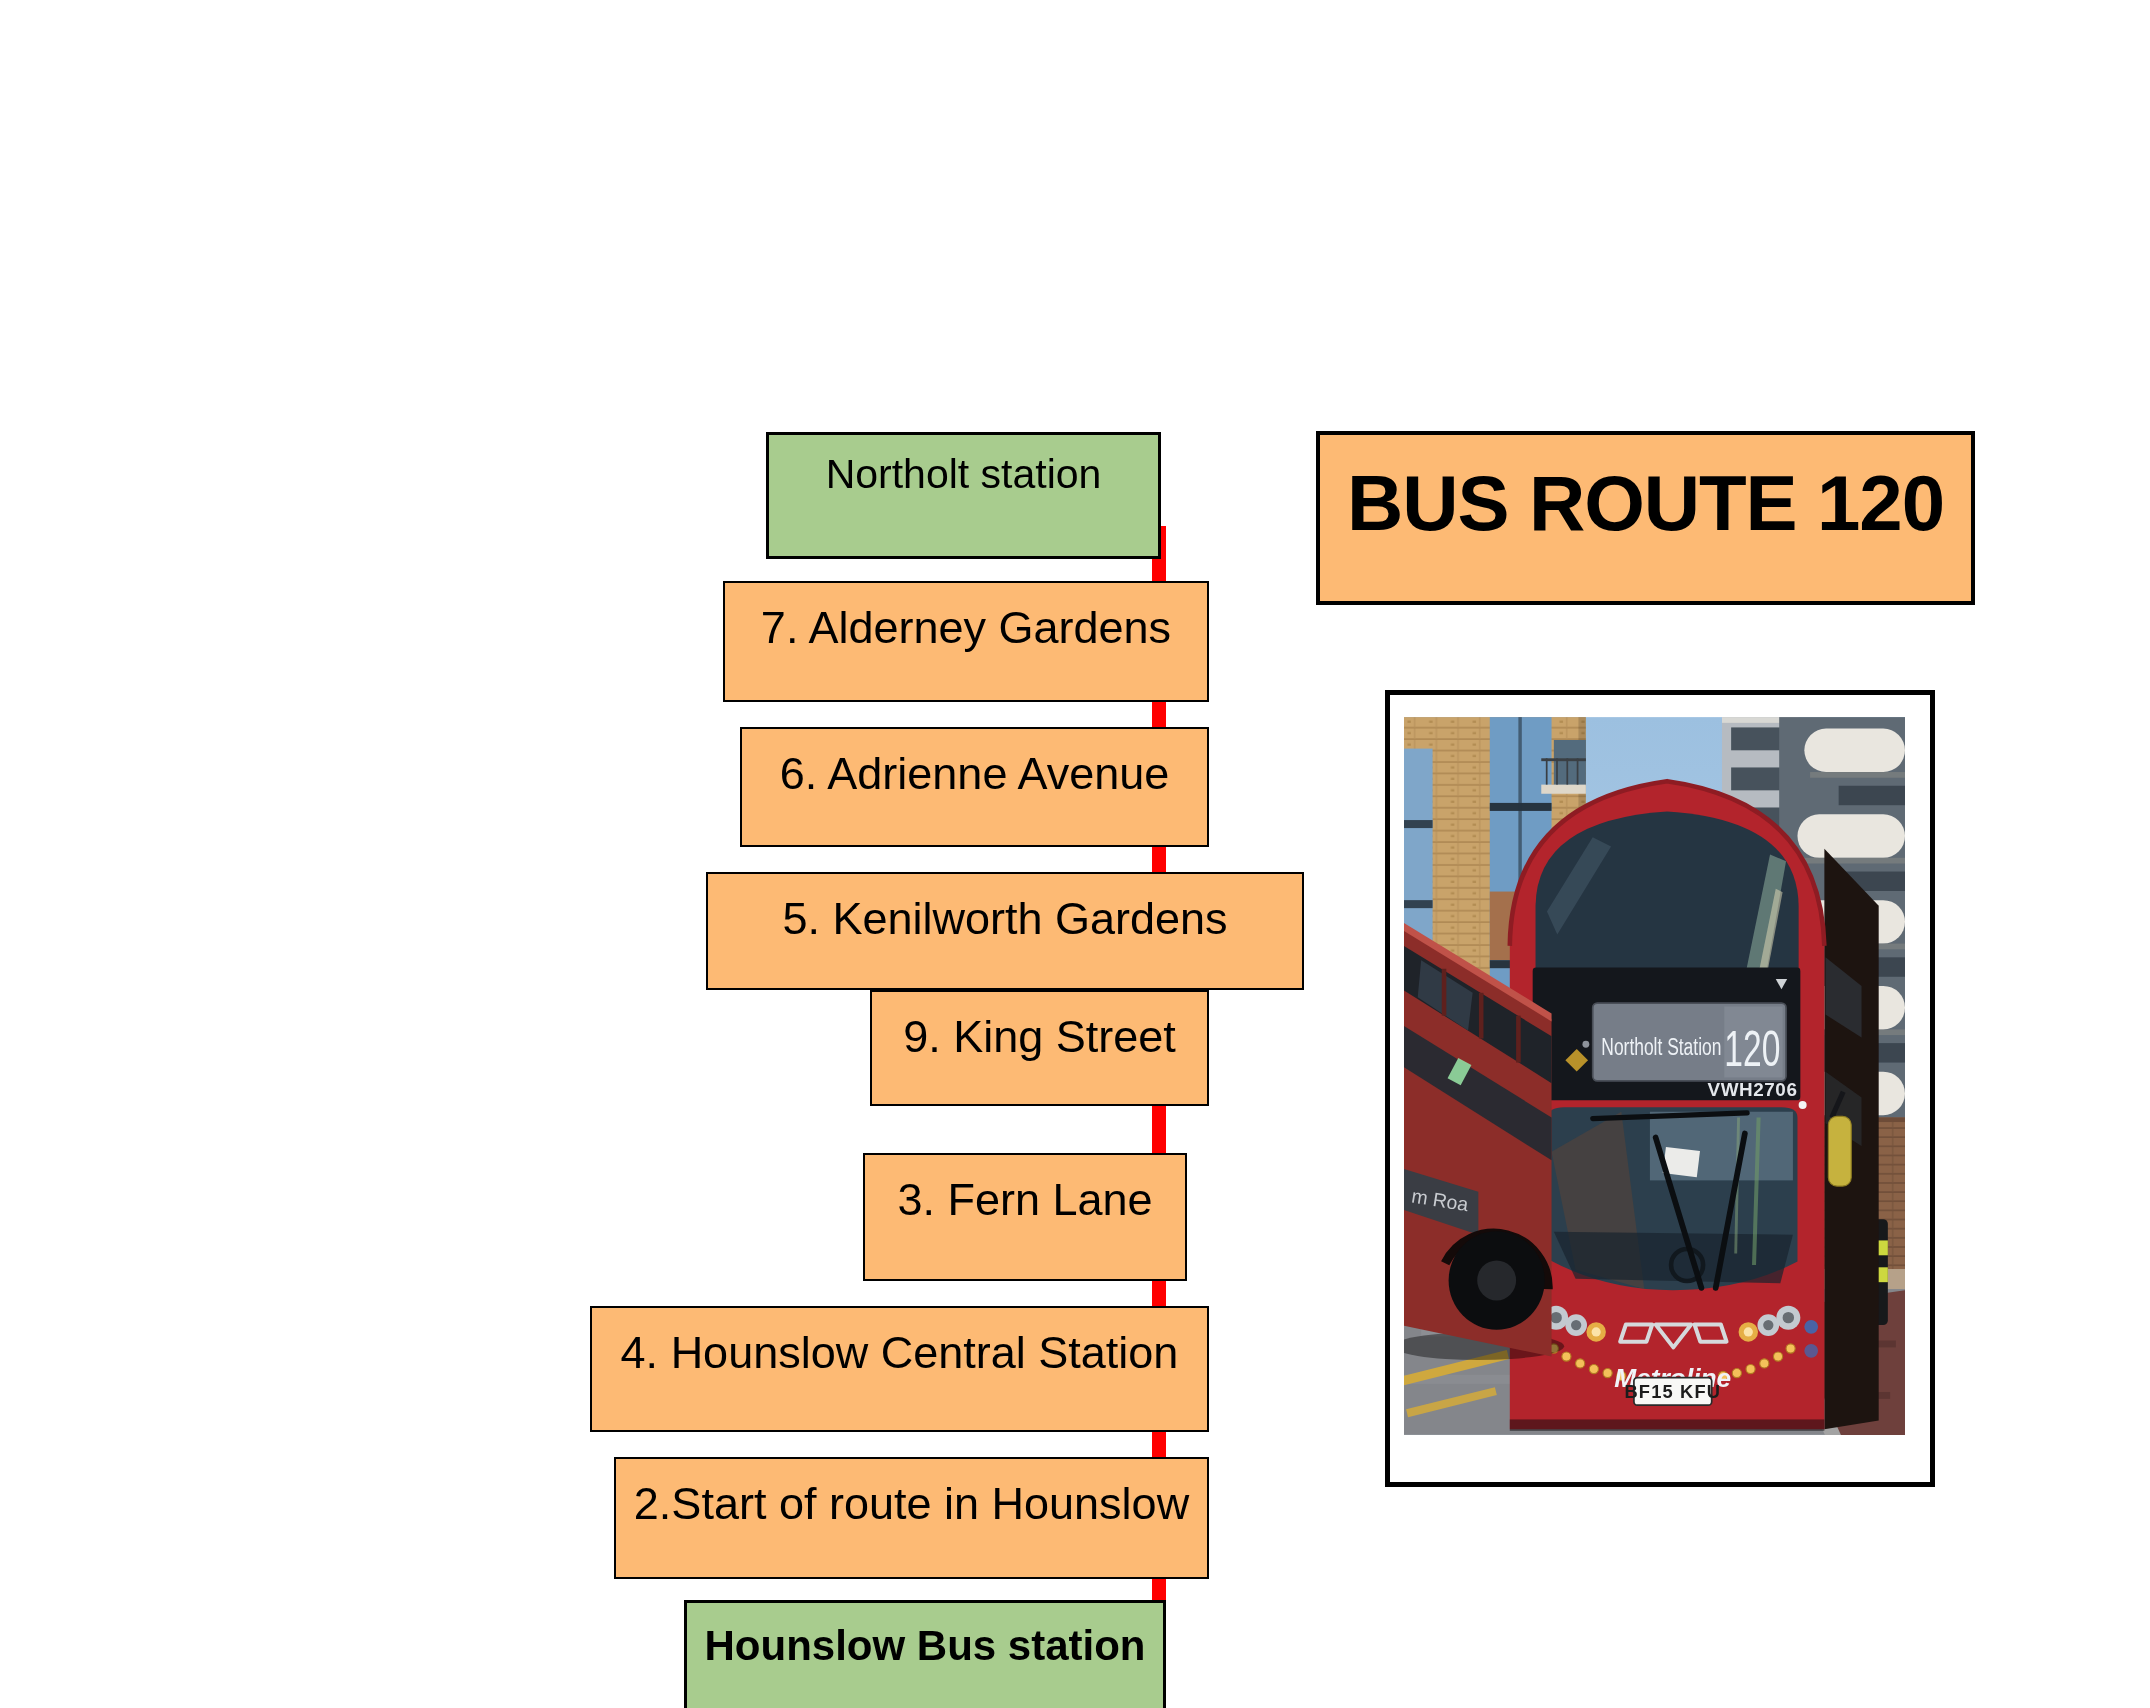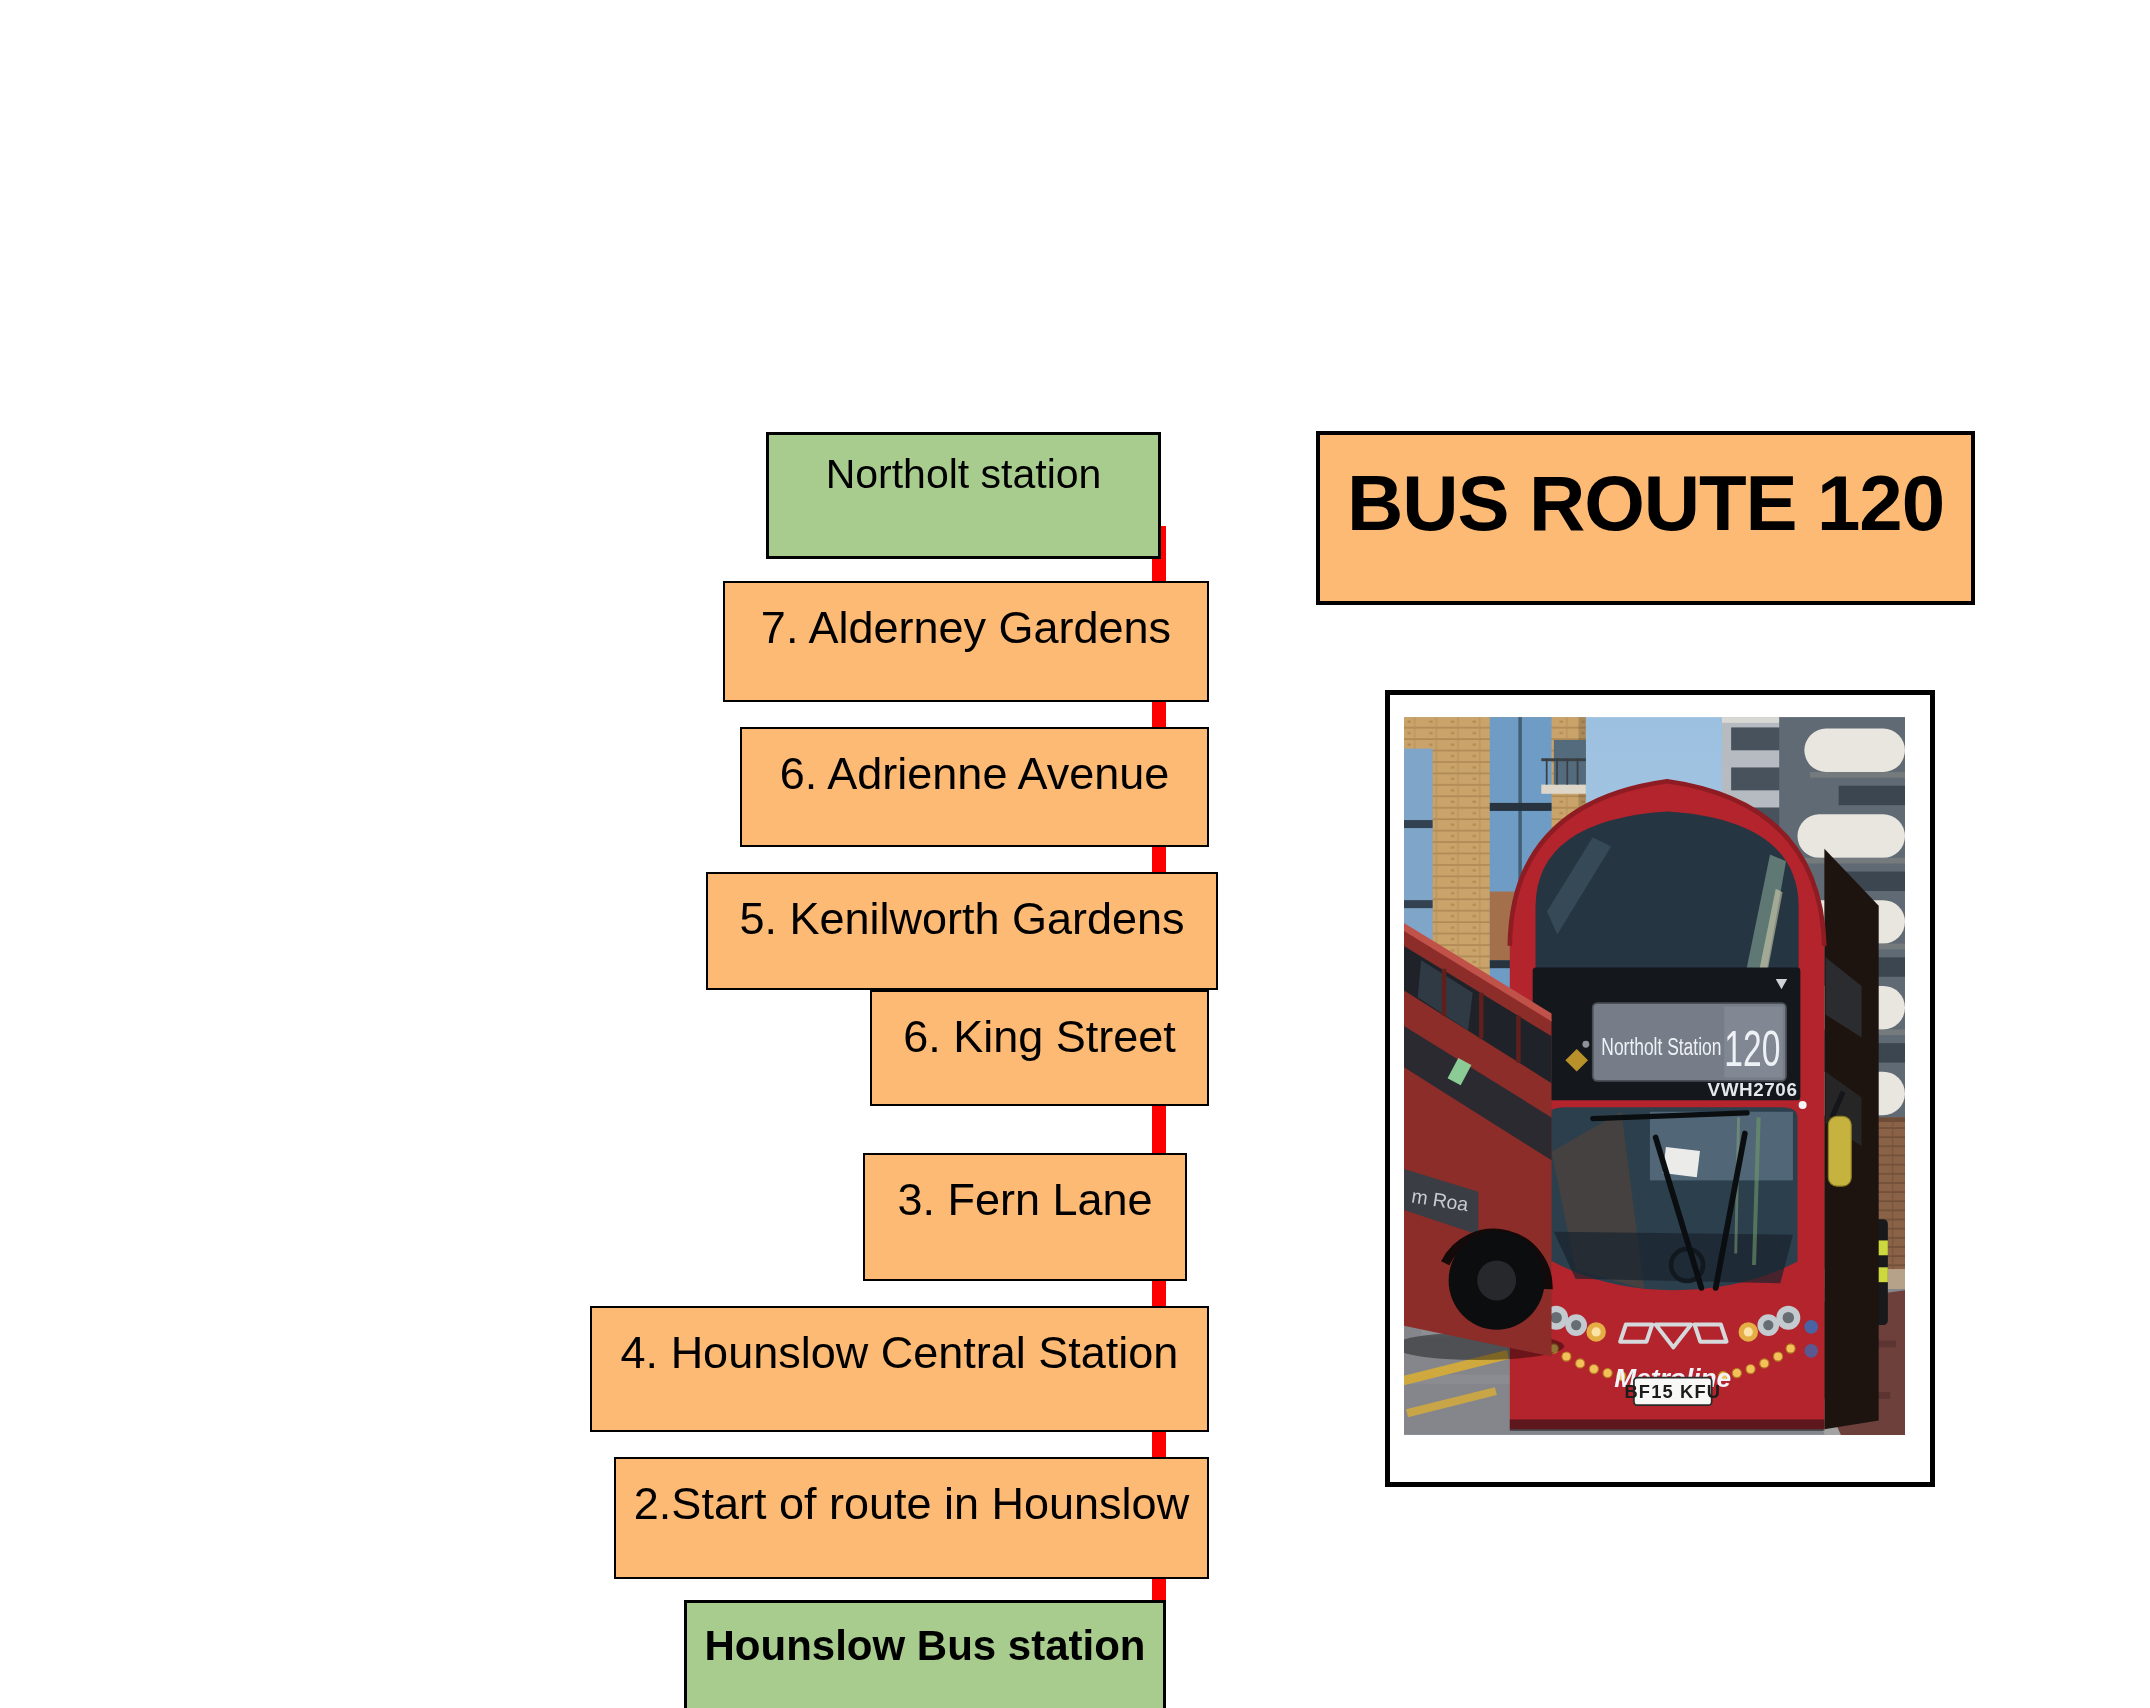--- a/index.html
+++ b/index.html
@@ -29,21 +29,21 @@
   }
   .stop{
     font-size:45px;
     padding-top:19.4px;
     margin-left:48px;
   }
   .stop span, .terminus span{white-space:nowrap;}
   #terminus-top{left:766px;top:432px;width:395px;height:127px;}
   #stop-7{left:675px;top:581px;width:486px;height:121px;}
   #stop-6{left:692px;top:727px;width:469px;height:120px;}
-  #stop-5{left:658px;top:872px;width:512px;height:118px;}
+  #stop-5{left:658px;top:872px;width:598px;height:118px;}
   #stop-4{left:822px;top:990px;width:339px;height:116px;}
   #stop-3{left:815px;top:1153px;width:324px;height:128px;text-align:center;}
   #stop-2{left:542px;top:1306px;width:619px;height:126px;}
   #stop-1{left:566px;top:1457px;width:595px;height:122px;}
   #terminus-bottom{
     left:684px;top:1600px;width:482px;height:112px;
     font-weight:bold;font-size:42px;padding-top:19.4px;
   }
   #route-line{
     position:absolute;
@@ -93,21 +93,21 @@
   <div class="box stop" id="stop-7">
     <span>7. Alderney Gardens</span>
   </div>
   <div class="box stop" id="stop-6">
     <span>6. Adrienne Avenue</span>
   </div>
   <div class="box stop" id="stop-5">
     <span>5. Kenilworth Gardens</span>
   </div>
   <div class="box stop" id="stop-4">
-    <span>6. King Street</span>
+    <span>9. King Street</span>
   </div>
   <div class="box stop" id="stop-3">
     <span>3. Fern Lane</span>
   </div>
   <div class="box stop" id="stop-2">
     <span>4. Hounslow Central Station</span>
   </div>
   <div class="box stop" id="stop-1">
     <span>2.Start of route in Hounslow</span>
   </div>

